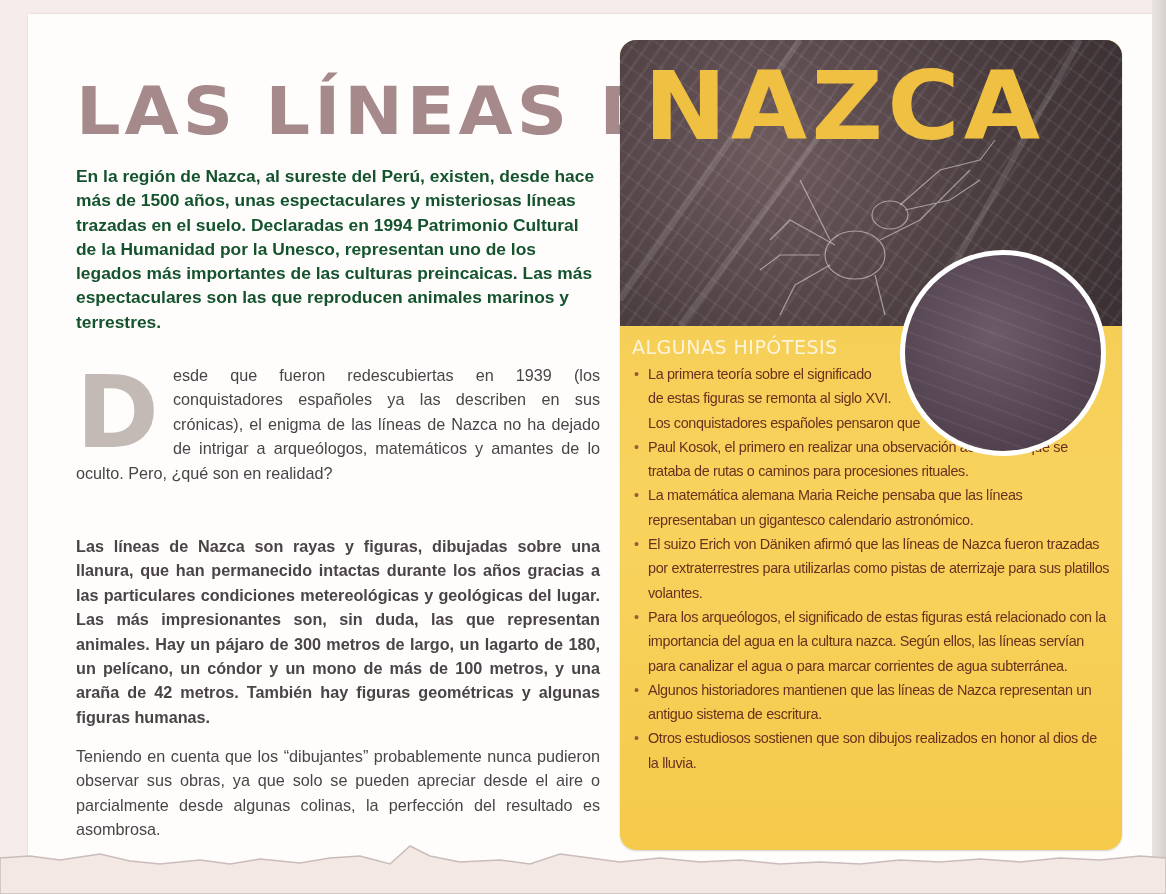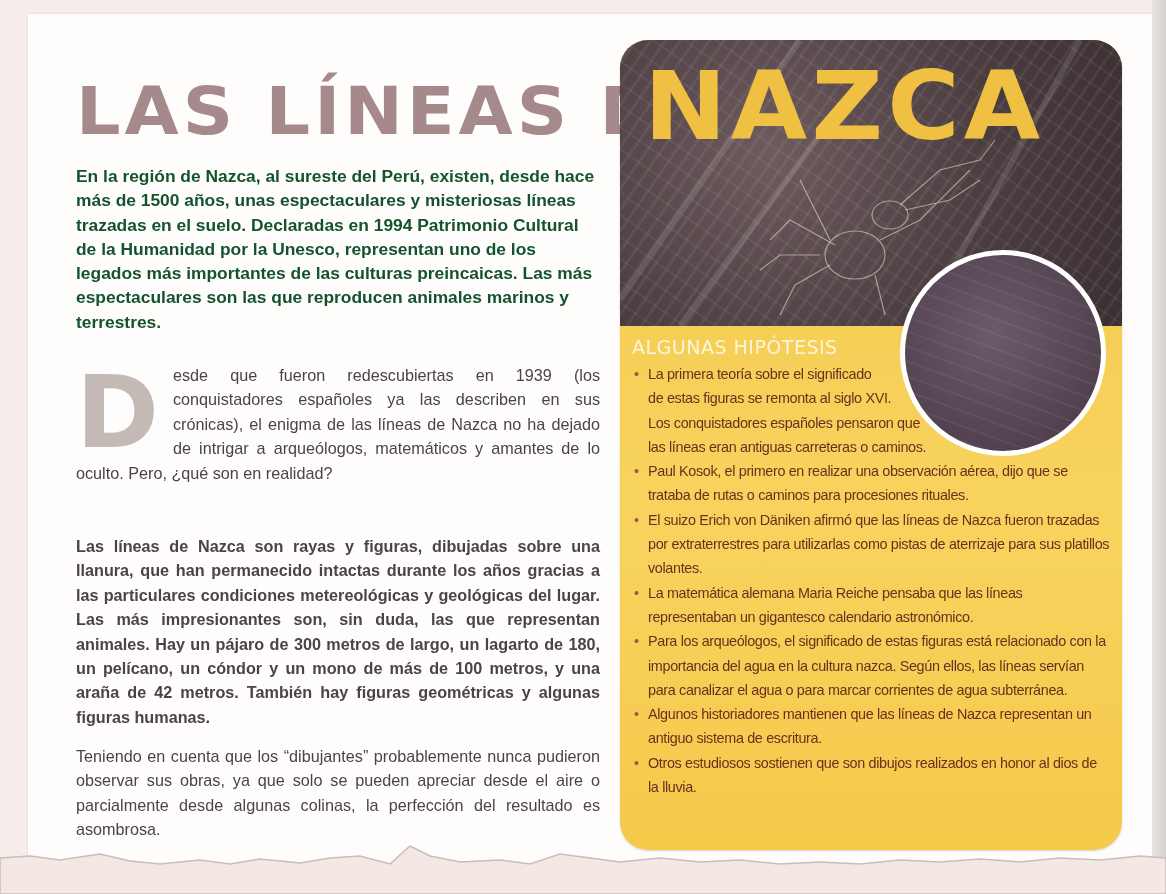--- a/index.html
+++ b/index.html
@@ -54,21 +54,21 @@
     .dropcap {
       float: left;
       font-family: "DejaVu Sans", sans-serif; font-weight: bold;
       font-size: 100px; line-height: 80px; height: 88px;
       color: #c4bab5; margin: 6px 14px 0 0; padding-top: 4px;
     }
 
     
     .panel {
       position: absolute; left: 620px; top: 40px;
-      width: 502px; height: 810px; border-radius: 28px; overflow: hidden;
+      width: 502px; height: 810px; border-radius: 16px; overflow: hidden;
       background: linear-gradient(180deg, #f4c84c 0%, #f7d35e 60%, #f5c94a 100%);
       box-shadow: 0 1px 2px rgba(0,0,0,0.18);
     }
     .panel-photo {
       position: absolute; left: 0; top: 0; width: 502px; height: 286px;
       background:
         repeating-linear-gradient(125deg, rgba(255,255,255,0.06) 0 3px, rgba(0,0,0,0.0) 3px 12px),
         repeating-linear-gradient(35deg, rgba(255,255,255,0.05) 0 2px, rgba(0,0,0,0) 2px 18px),
         radial-gradient(circle at 30% 40%, #6e5b5e 0%, #4b3d40 55%, #3a2f32 100%);
     }
@@ -144,25 +144,24 @@
     <div class="nazca-title">NAZCA</div>
   </div>
 
   <h2 class="hyp-heading">ALGUNAS HIPÓTESIS</h2>
 
   <ul class="hyp-list">
     <li>
       <span>La primera teoría sobre el significado</span><br>
       <span>de estas figuras se remonta al siglo XVI.</span><br>
       <span>Los conquistadores españoles pensaron que</span><br>
-      <span>las líneas eran antiguas carreteras o caminos.</span>
     </li>
     <li>Paul Kosok, el primero en realizar una observación aérea, dijo que se trataba de rutas o caminos para procesiones rituales.</li>
+    <li>La matemática alemana Maria Reiche pensaba que las líneas representaban un gigantesco calendario astronómico.</li>
     <li>El suizo Erich von Däniken afirmó que las líneas de Nazca fueron trazadas por extraterrestres para utilizarlas como pistas de aterrizaje para sus platillos volantes.</li>
-    <li>La matemática alemana Maria Reiche pensaba que las líneas representaban un gigantesco calendario astronómico.</li>
     <li>Para los arqueólogos, el significado de estas figuras está relacionado con la importancia del agua en la cultura nazca. Según ellos, las líneas servían para canalizar el agua o para marcar corrientes de agua subterránea.</li>
     <li>Algunos historiadores mantienen que las líneas de Nazca representan un antiguo sistema de escritura.</li>
     <li>Otros estudiosos sostienen que son dibujos realizados en honor al dios de la lluvia.</li>
   </ul>
 </div>
 
 <div class="circle-photo" title="Detalle circular de una figura de Nazca"></div>
 
 <svg class="torn-edge" width="1166" height="60" viewBox="0 0 1166 60">
   <path d="M0 24 L30 22 L60 26 L100 20 L130 27 L160 30 L200 26 L230 30 L260 25 L300 29 L330 24 L360 22 L390 30 L410 12 L430 22 L460 28 L500 26 L530 30 L560 20 L590 24 L620 28 L660 24 L700 28 L740 26 L780 30 L820 28 L860 30 L900 26 L940 28 L980 25 L1020 28 L1060 24 L1100 26 L1140 22 L1166 24 L1166 60 L0 60 Z" fill="#f4e8e5" stroke="#c9bcba" stroke-width="1.5"></path>

